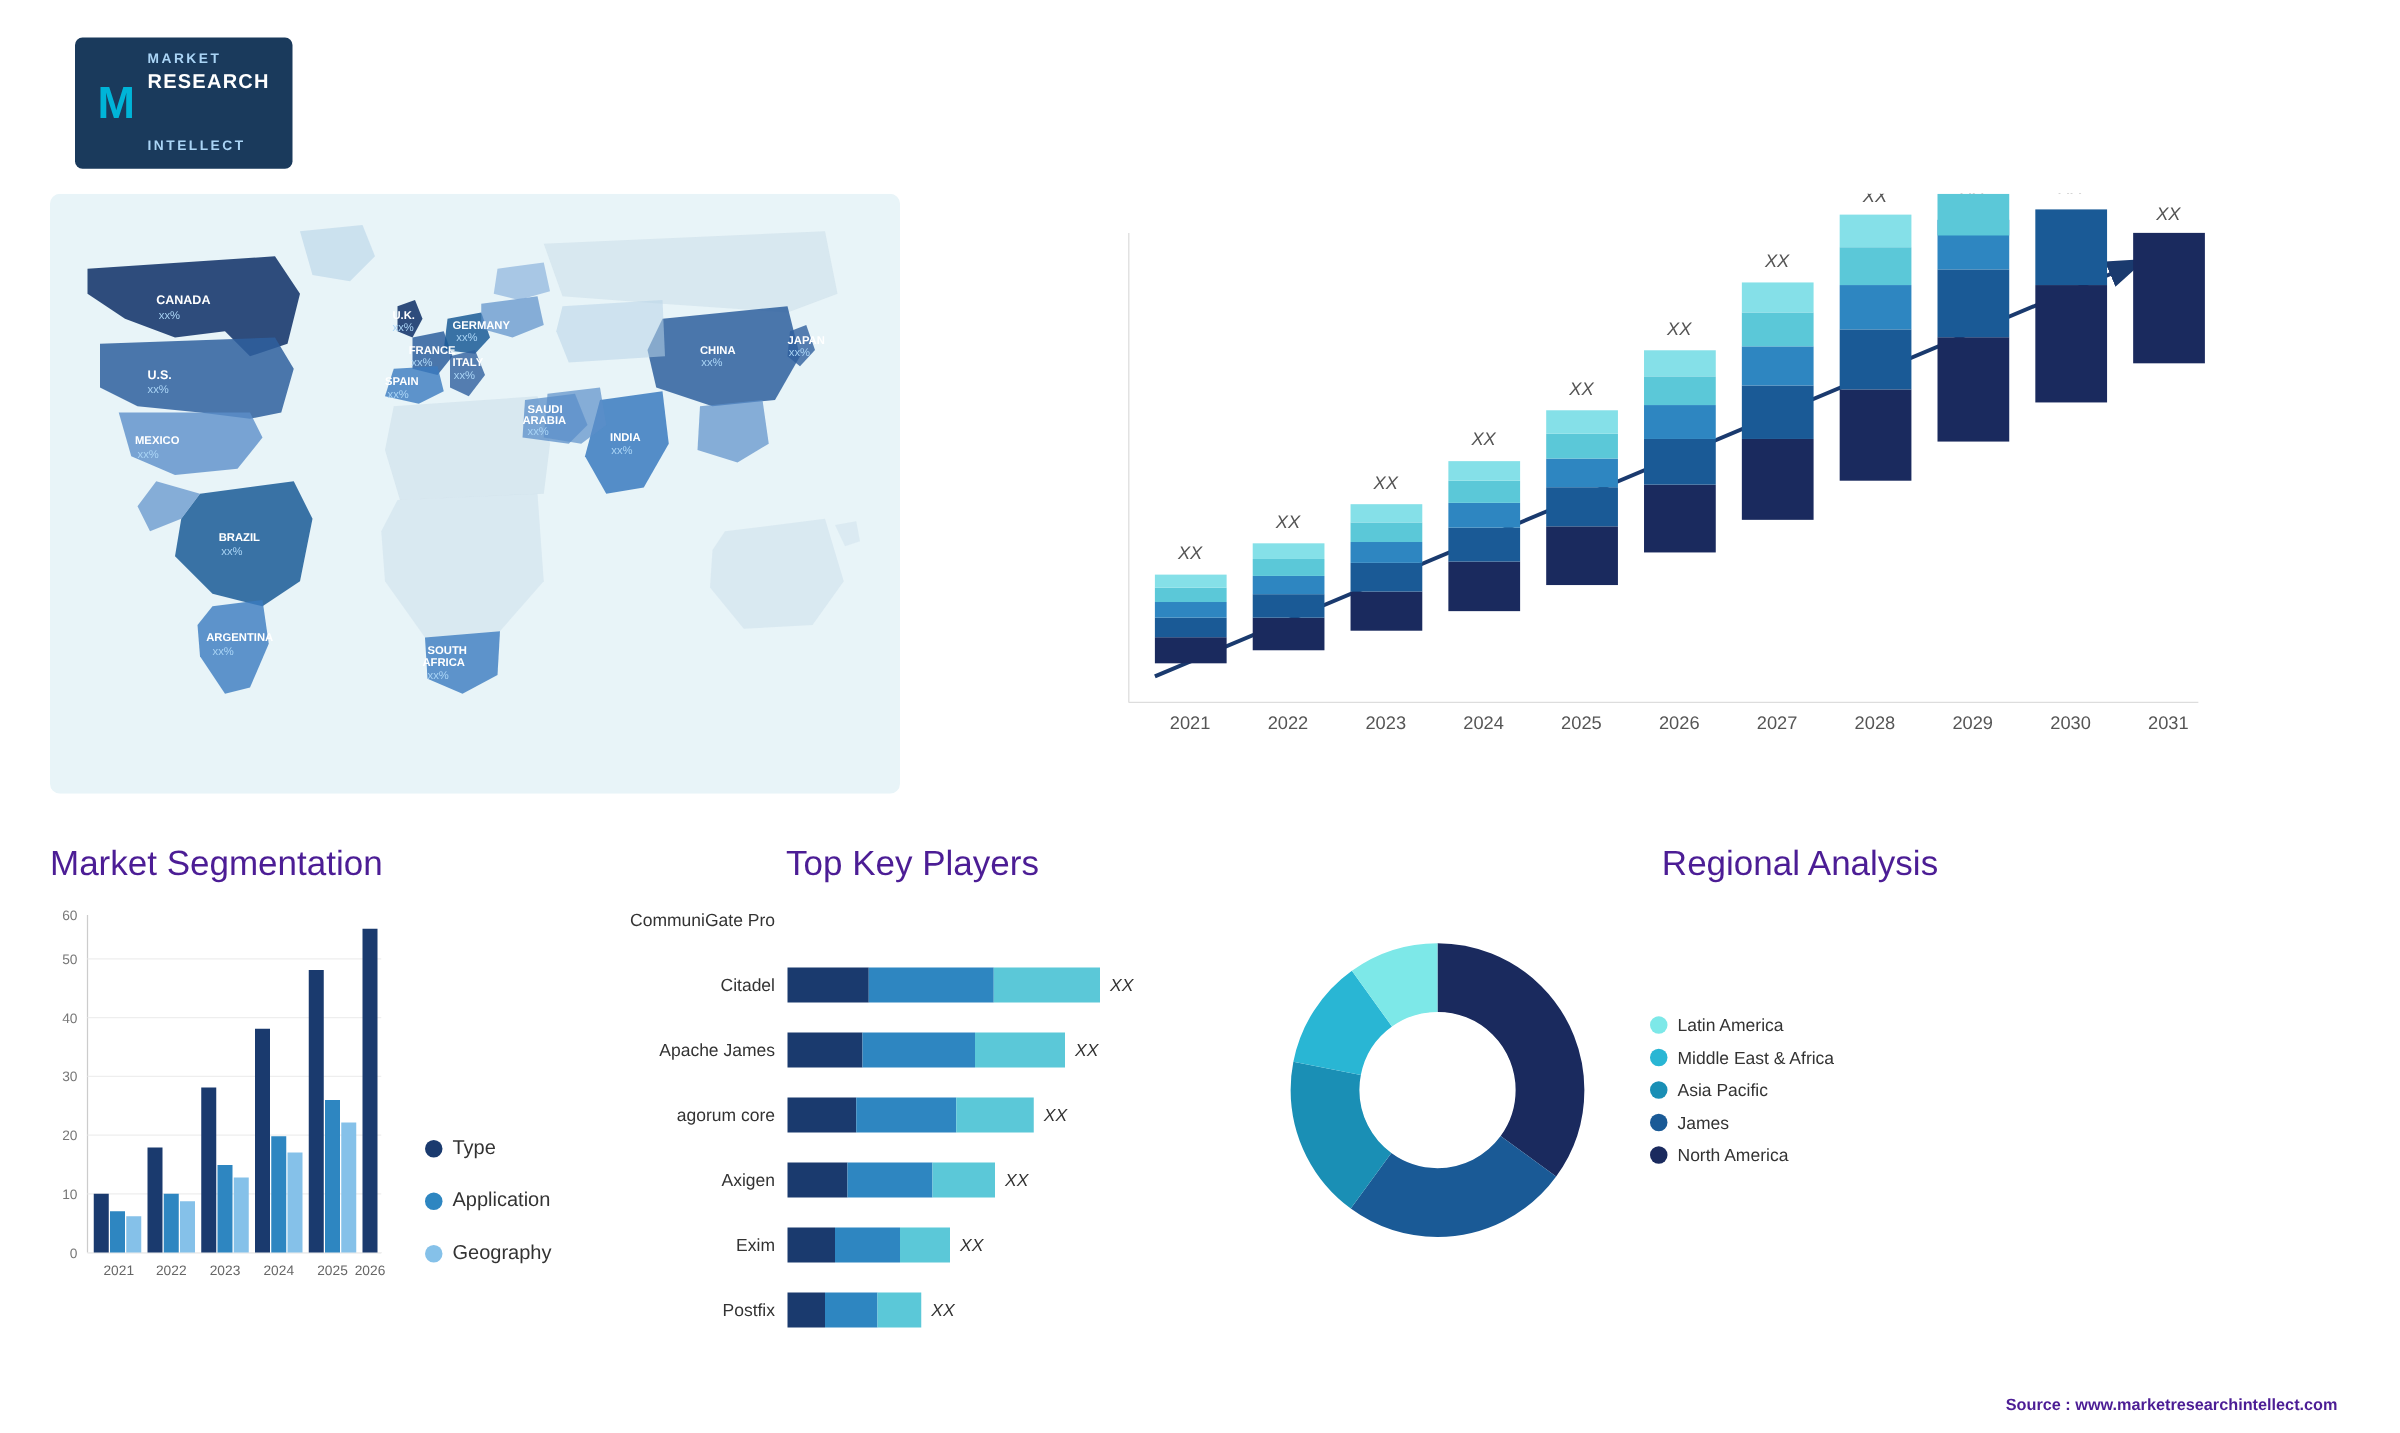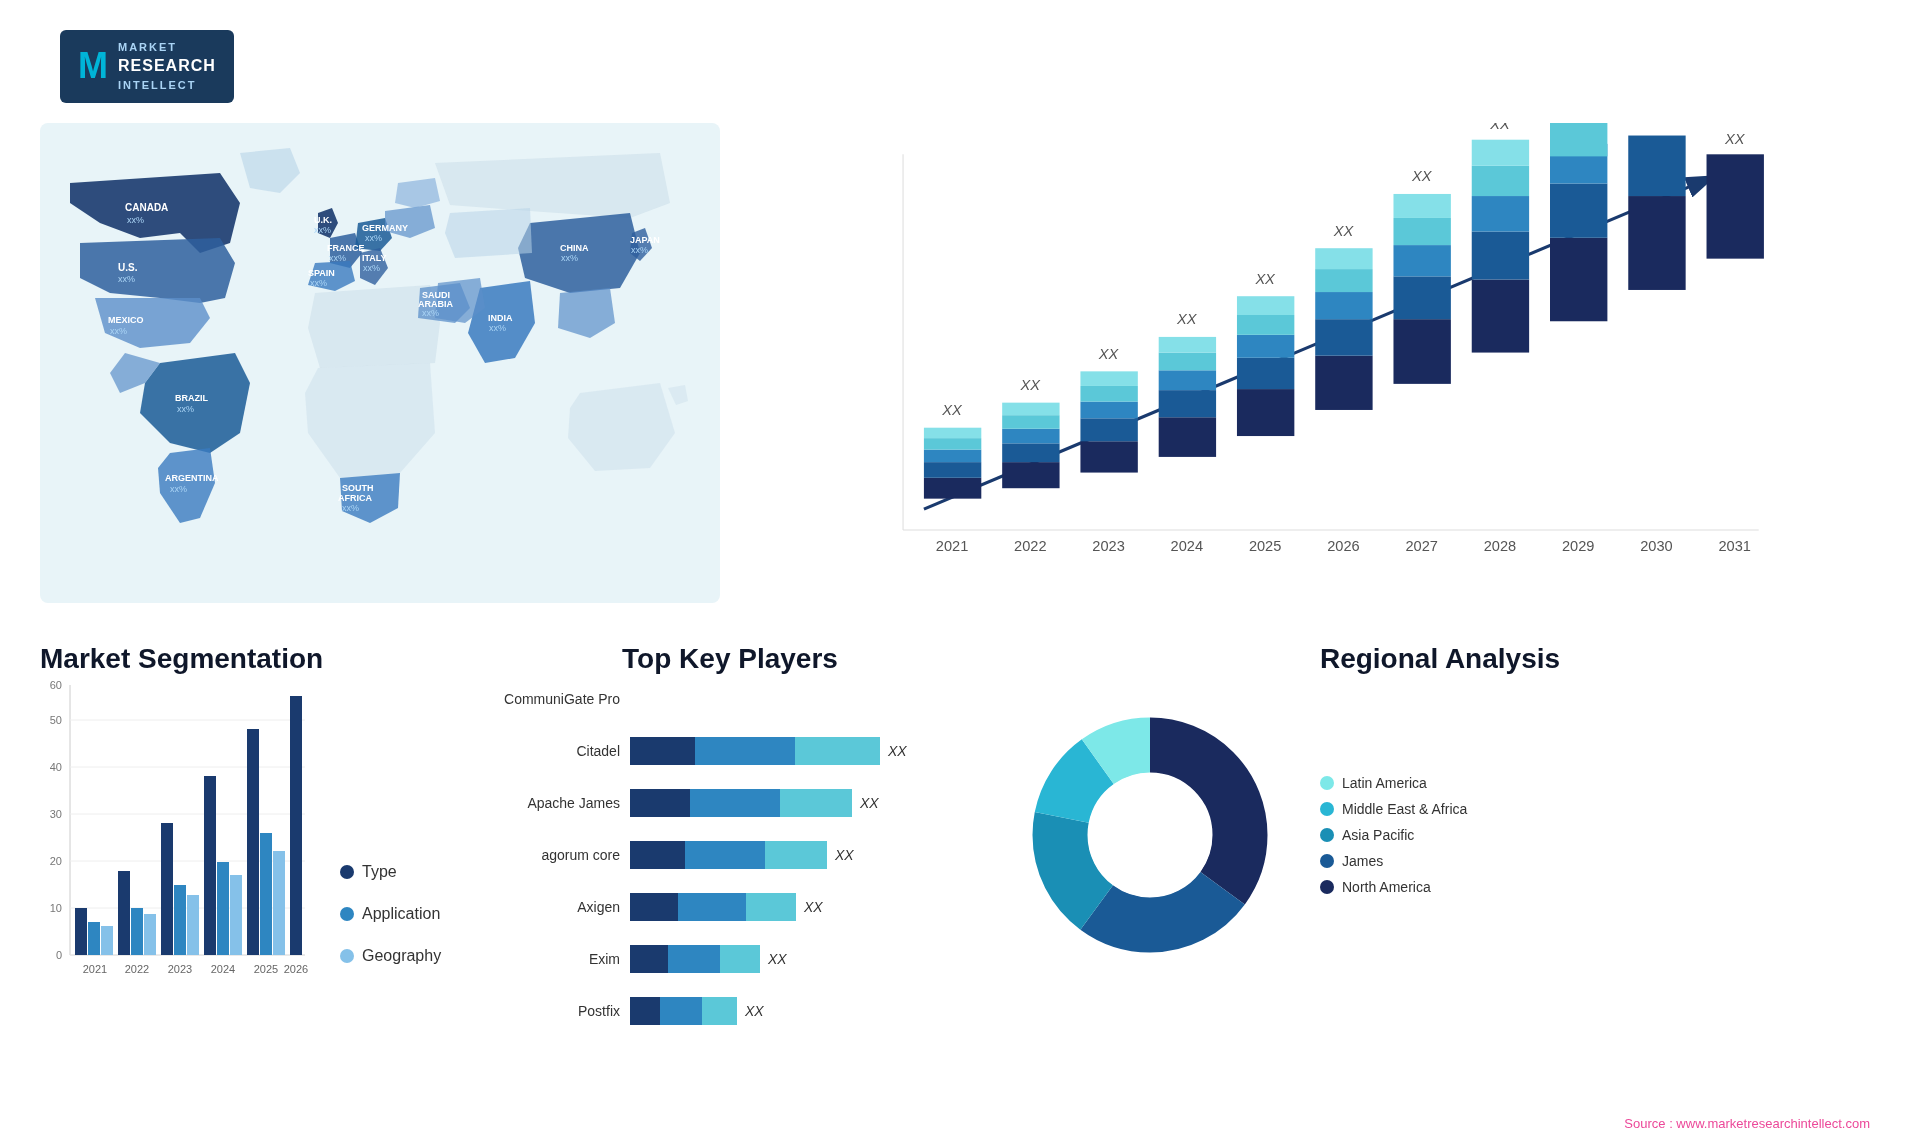--- a/index.html
+++ b/index.html
@@ -47,21 +47,21 @@
       font-weight: 900;
       color: #00b4d8;
     }
     .logo-text-group {
       display: flex;
       flex-direction: column;
       text-align: left;
     }
     .logo-line1 { font-size: 11px; color: #aad4f5; letter-spacing: 2px; }
     .logo-line2 { font-size: 16px; color: white; font-weight: 900; letter-spacing: 1px; }
-    .logo-line3 { font-size: 11px; color: #aad4f5; letter-spacing: 2px; }
+    .logo-line3 { font-size: 11px; color: #aad4f5; letter-spacing: 2px; margin-top: 32px; }
 
     
     .main-content {
       display: flex;
       padding: 0 40px;
       gap: 20px;
       height: 500px;
     }
 
     
@@ -87,22 +87,23 @@
       gap: 30px;
       height: 520px;
     }
 
     .segmentation-section {
       width: 420px;
       flex-shrink: 0;
     }
     .section-title {
       font-size: 28px;
-      font-weight: 700;
-      color: #0f172a;
+      font-weight: 400;
+      color: #4c1d95;
+      margin-bottom: 15px;
     }
 
     .key-players-section {
       width: 480px;
       flex-shrink: 0;
     }
 
     .regional-section {
       flex: 1;
     }
@@ -644,13 +645,13 @@
         </div>
         <div class="reg-legend-item">
           <div class="reg-dot" style="background:#1a2a5e;"></div>
           <span>North America</span>
         </div>
       </div>
     </div>
   </div>
 </div>
 
-<div class="source-text" style="position:absolute; bottom:15px; right:50px; font-size:13px; color:#ec4899;">Source : www.marketresearchintellect.com</div>
+<div class="source-text" style="position:absolute; bottom:15px; right:50px; font-size:13px; color:#4c1d95;font-weight:bold;">Source : www.marketresearchintellect.com</div>
 
 </body></html>

